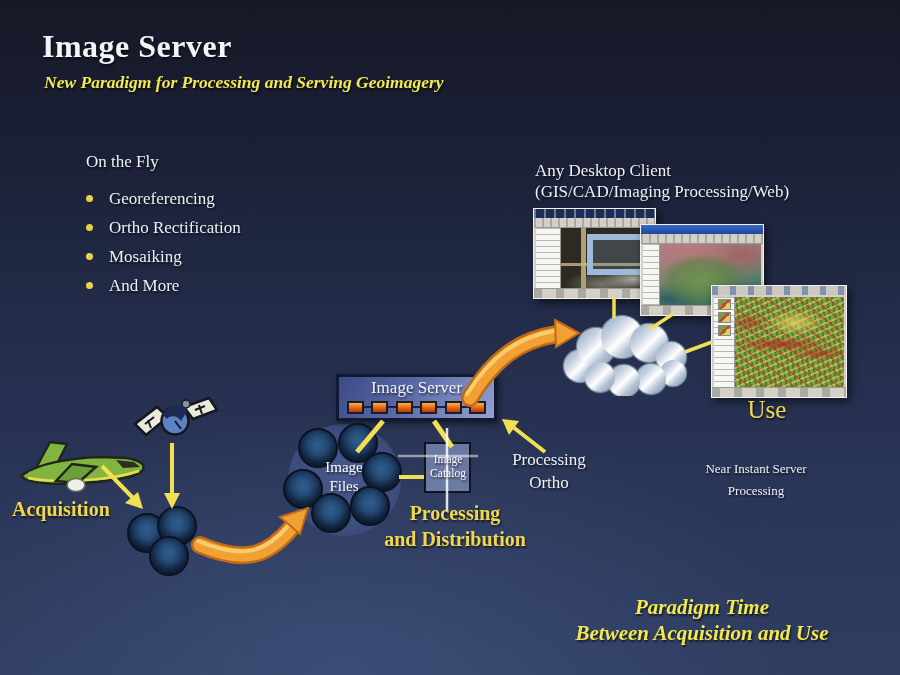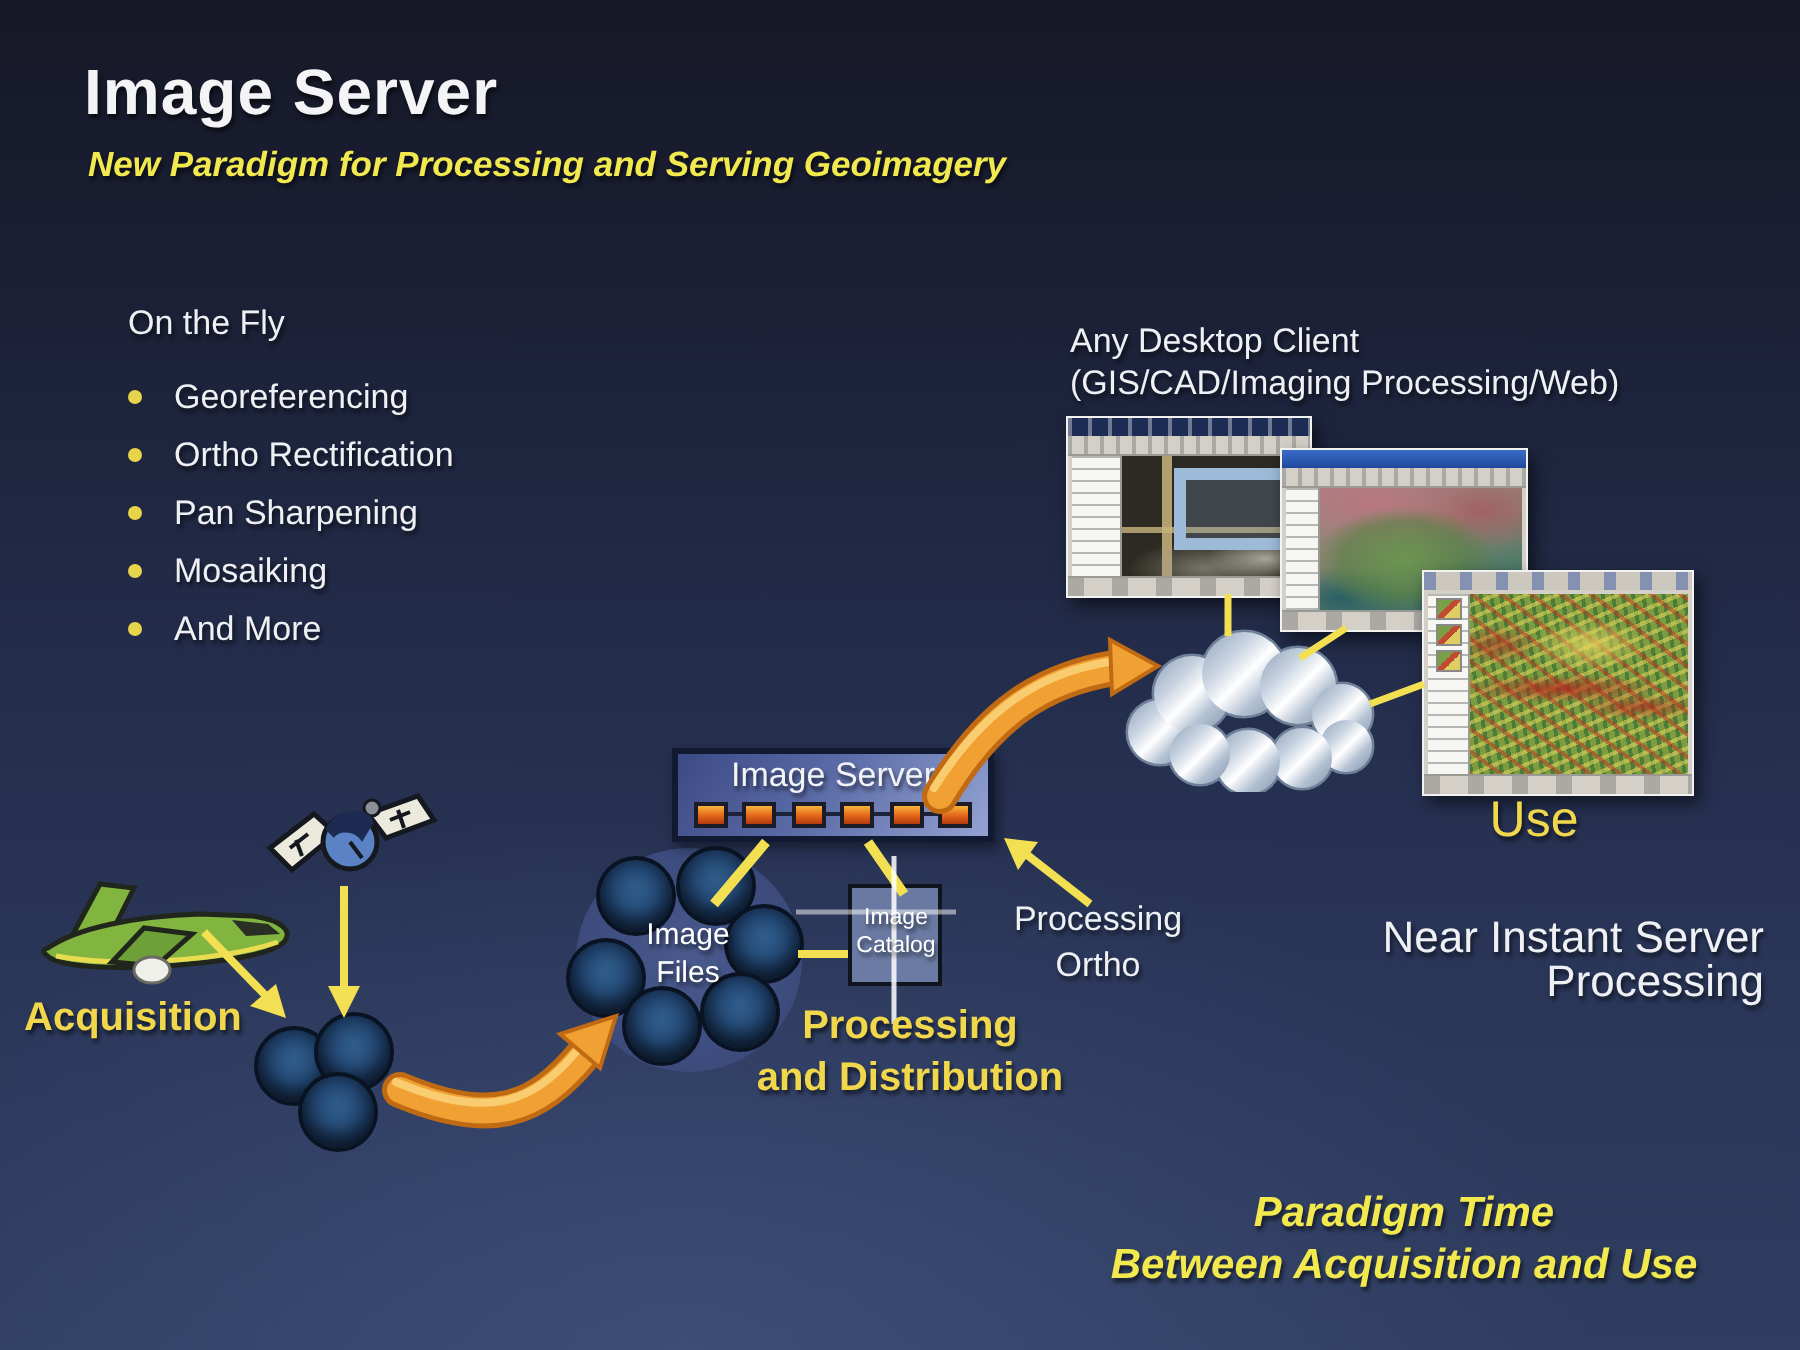--- a/index.html
+++ b/index.html
@@ -1,29 +1,29 @@
 <!DOCTYPE html>
 <html><head>
 <meta charset="utf-8">
 <style>
   html,body{margin:0;padding:0;background:#000;}
   .slide{
     position:relative;width:900px;height:675px;overflow:hidden;
-    font-family:Liberation Sans, sans-serif;color:#fff;
+    font-family:Liberation Serif, serif;color:#fff;
     background:
       radial-gradient(ellipse 700px 420px at 38% 100%, rgba(95,120,175,.28), transparent 65%),
       linear-gradient(180deg,#161826 0%,#1b2036 22%,#232c4a 48%,#2a3658 72%,#2f3d60 100%);
   }
   .abs{position:absolute;}
   .sh{text-shadow:1px 2px 2px rgba(0,0,0,.6);}
   
   .title{left:42px;top:28px;font-size:32px;font-weight:700;color:#f4f4f6;letter-spacing:.5px;}
   .subtitle{left:44px;top:72px;font-size:17.5px;font-weight:700;font-style:italic;color:#f2e94f;}
   
-  .features{left:64px;top:152px;}
+  .features{left:86px;top:152px;}
   .feat-header{font-size:17px;color:#eef0f4;margin-bottom:12px;}
   .feat-item{display:flex;align-items:center;height:29px;font-size:17px;color:#eef0f4;}
   .dot{width:7px;height:7px;border-radius:50%;background:#e8d44a;margin-right:16px;flex:0 0 auto;}
   
   .client-cap{left:535px;top:160px;width:320px;text-align:left;font-size:17px;color:#eef0f4;line-height:21px;}
   
   .miniwin{position:absolute;background:#d4d0c8;border:1px solid #f2f2f0;box-shadow:3px 4px 8px rgba(0,0,0,.55);}
   .mw-title{height:9px;}
   .mw-tool{height:9px;background:#d4d0c8;border-bottom:1px solid #9a9a94;
     background-image:repeating-linear-gradient(90deg,rgba(120,120,120,.45) 0 2px,transparent 2px 8px);}
@@ -86,45 +86,41 @@
   .files-lbl{left:300px;top:458px;width:88px;text-align:center;font-size:15px;line-height:19px;color:#fff;z-index:8;}
   
   .catbox{left:424px;top:442px;width:47px;height:51px;z-index:6;
     background:rgba(158,176,222,.55);border:2px solid #10141c;box-sizing:border-box;}
   .cat-lbl{left:414px;top:452px;width:68px;text-align:center;font-size:11.5px;line-height:14px;color:#fff;z-index:8;}
   
   .acq-lbl{left:12px;top:498px;font-size:20px;font-weight:700;color:#f0d74c;z-index:8;}
   .proc-lbl{left:330px;top:500px;width:250px;text-align:center;font-size:20px;font-weight:700;color:#f0d74c;line-height:26px;z-index:8;}
   .use-lbl{left:717px;top:396px;width:100px;text-align:center;font-size:25px;color:#f0d74c;z-index:8;}
   .chain-lbl{left:493px;top:448px;width:112px;text-align:center;font-size:17px;color:#eef0f4;line-height:23px;z-index:8;}
-  .near-lbl{left:630px;top:458px;width:252px;text-align:right;font-size:22px;color:#eef0f4;line-height:22px;z-index:8;}
+  .near-lbl{left:630px;top:458px;width:252px;text-align:center;font-size:13px;color:#eef0f4;line-height:22px;z-index:8;}
   .tagline{left:528px;top:594px;width:348px;text-align:center;font-size:21px;font-weight:700;font-style:italic;color:#f2e94f;line-height:26px;z-index:8;}
   .overlay{left:0;top:0;z-index:7;pointer-events:none;}
 </style>
 </head>
 <body>
 
 <div class="slide">
 
   <div class="abs title sh">Image Server</div>
   <div class="abs subtitle sh">New Paradigm for Processing and Serving Geoimagery</div>
 
   <div class="abs features">
     <div class="feat-header sh">On the Fly</div>
     <div class="feat-item">
         <span class="dot"></span>
         <span class="sh">Georeferencing</span>
       </div>
     <div class="feat-item">
         <span class="dot"></span>
         <span class="sh">Ortho Rectification</span>
-      </div>
-    <div class="feat-item">
-        <span class="dot"></span>
-        <span class="sh">Pan Sharpening</span>
       </div>
     <div class="feat-item">
         <span class="dot"></span>
         <span class="sh">Mosaiking</span>
       </div>
     <div class="feat-item">
         <span class="dot"></span>
         <span class="sh">And More</span>
       </div>
   </div>

